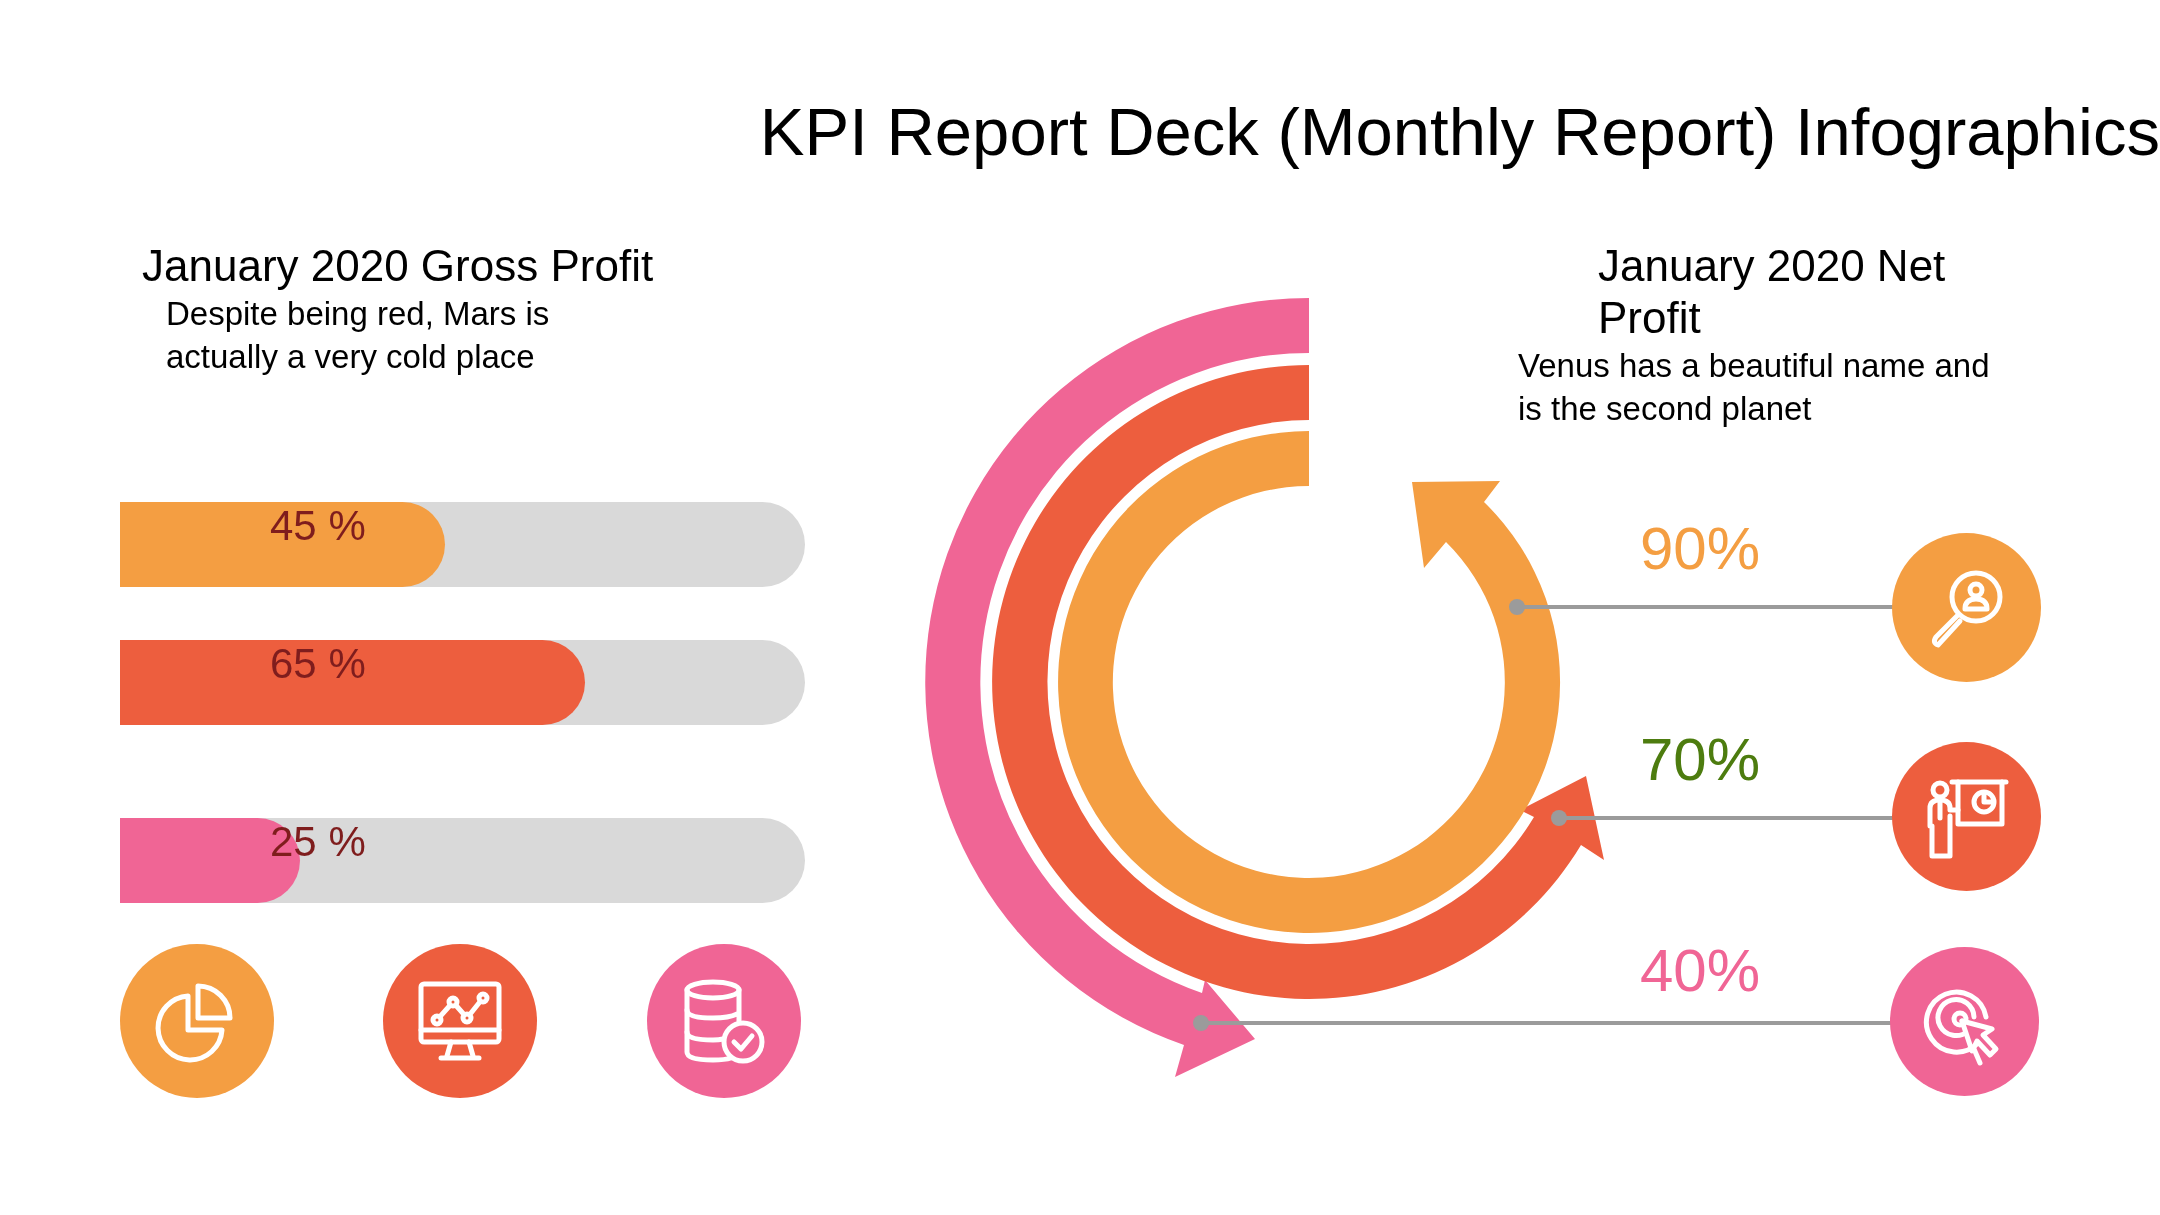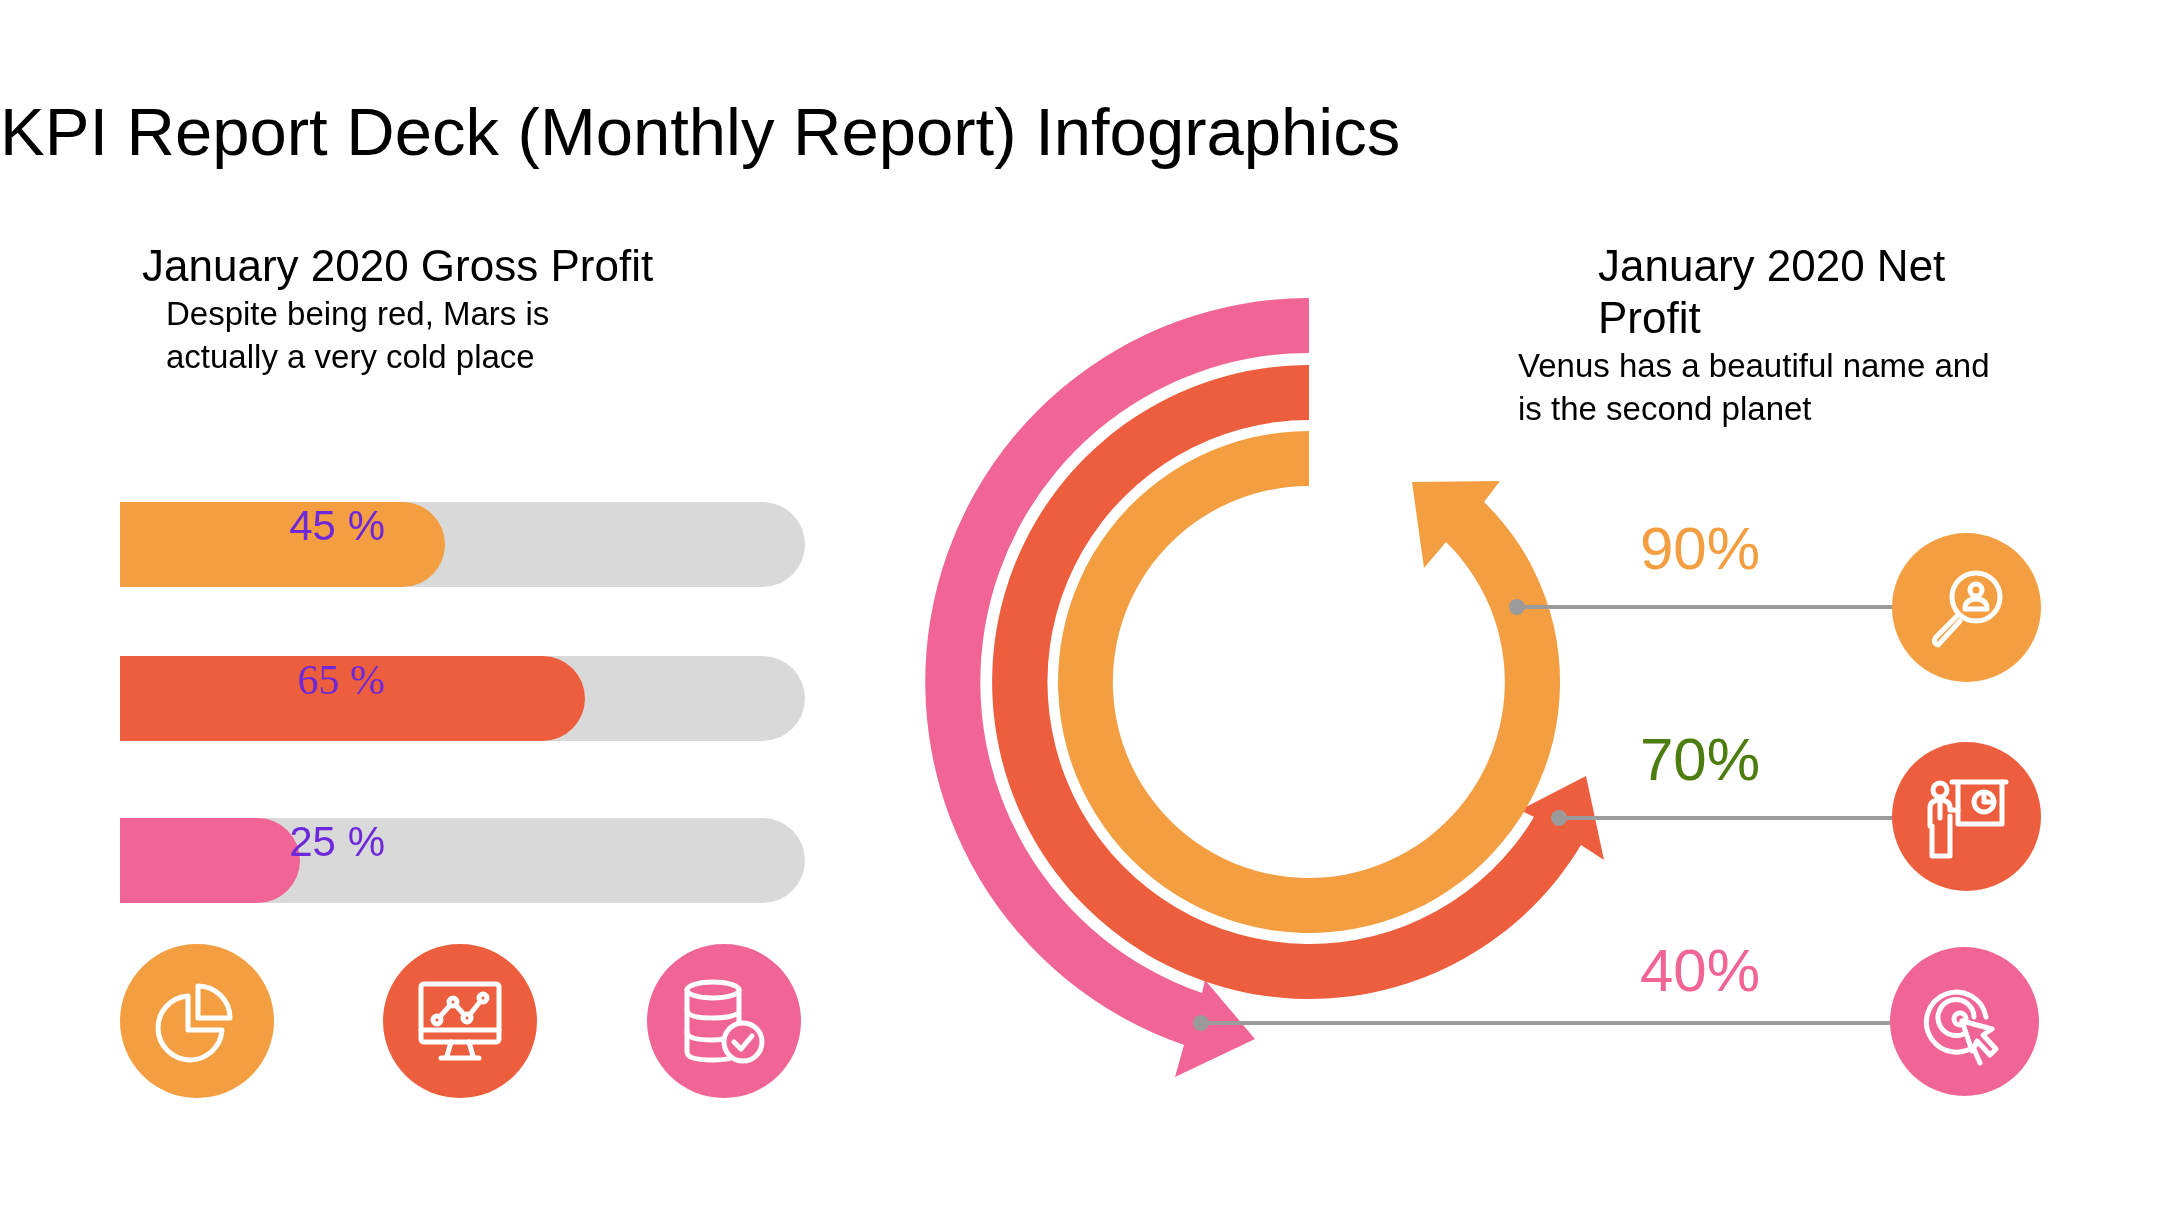--- a/index.html
+++ b/index.html
@@ -1,25 +1,25 @@
 <!DOCTYPE html>
 <html><head>
 <meta charset="utf-8">
 <style>
   html, body { margin: 0; padding: 0; background: #ffffff; }
   body { width: 2160px; height: 1215px; position: relative; overflow: hidden; font-family: "Liberation Sans", sans-serif; color: #000; }
   .abs { position: absolute; }
-  .title { left: 0; width: 2160px; top: 92px; text-align: left; font-size: 67px; line-height: 80px; }
+  .title { left: 0; width: 2160px; top: 92px; text-align: right; font-size: 67px; line-height: 80px; }
   .heading { font-size: 44px; line-height: 52px; }
   .body-text { font-size: 33px; line-height: 43px; margin-left: 24px; }
   .left-block { left: 142px; top: 240px; width: 520px; }
   .right-block { right: 142px; top: 240px; width: 520px; }
   .bar-track { left: 120px; width: 685px; height: 85px; background: #d9d9d9; border-radius: 0 43px 43px 0; overflow: hidden; }
   .bar-fill { position: absolute; left: 0; top: 0; height: 85px; border-radius: 0 43px 43px 0; }
-  .bar-label { position: absolute; left: 150px; width: 115px; top: -4px; text-align: right; color: #6d28d9; font-size: 42px; line-height: 56px; white-space: normal; word-break: break-all; }
+  .bar-label { position: absolute; left: 150px; width: 115px; top: -4px; text-align: left; color: #7f1d1d; font-size: 42px; line-height: 56px; white-space: normal; word-break: break-all; }
   .circle { border-radius: 50%; display: flex; align-items: center; justify-content: center; }
   .pct { font-size: 60px; line-height: 70px; text-align: left; width: 220px; }
   svg { display: block; }
 </style>
 </head>
 <body>
 
 <div class="abs title">KPI Report Deck (Monthly Report) Infographics</div>
 
 <div class="abs left-block">
@@ -29,21 +29,21 @@
 
 <div class="abs right-block">
   <div class="heading" style="margin-left:auto;width:420px;">January 2020 Net Profit</div>
   <div class="body-text" style="margin-left:auto;width:500px;">Venus has a beautiful name and is the second planet</div>
 </div>
 
 <div class="abs bar-track" style="top:502px;">
   <div class="bar-fill" style="width:325px;background:#f49e42;"></div>
   <div class="bar-label">45 %</div>
 </div>
-<div class="abs bar-track" style="top:656px;font-family:Liberation Serif, serif;">
+<div class="abs bar-track" style="top:640px;">
   <div class="bar-fill" style="width:465px;background:#ed5e3e;"></div>
   <div class="bar-label">65 %</div>
 </div>
 <div class="abs bar-track" style="top:818px;">
   <div class="bar-fill" style="width:180px;background:#f06595;"></div>
   <div class="bar-label">25 %</div>
 </div>
 
 <div class="abs circle" style="left:120px;top:944px;width:154px;height:154px;background:#f49e42;">
   <svg width="90" height="90" viewBox="0 0 90 90">

